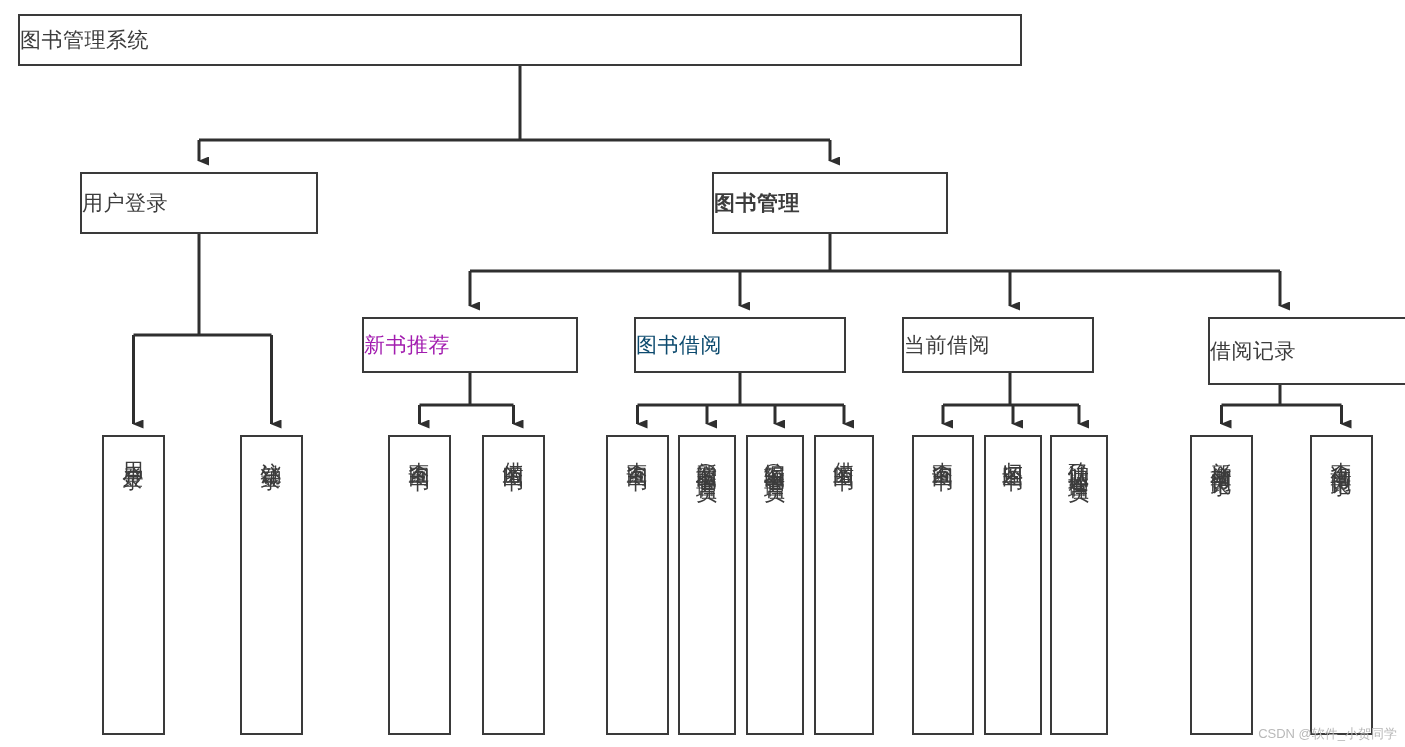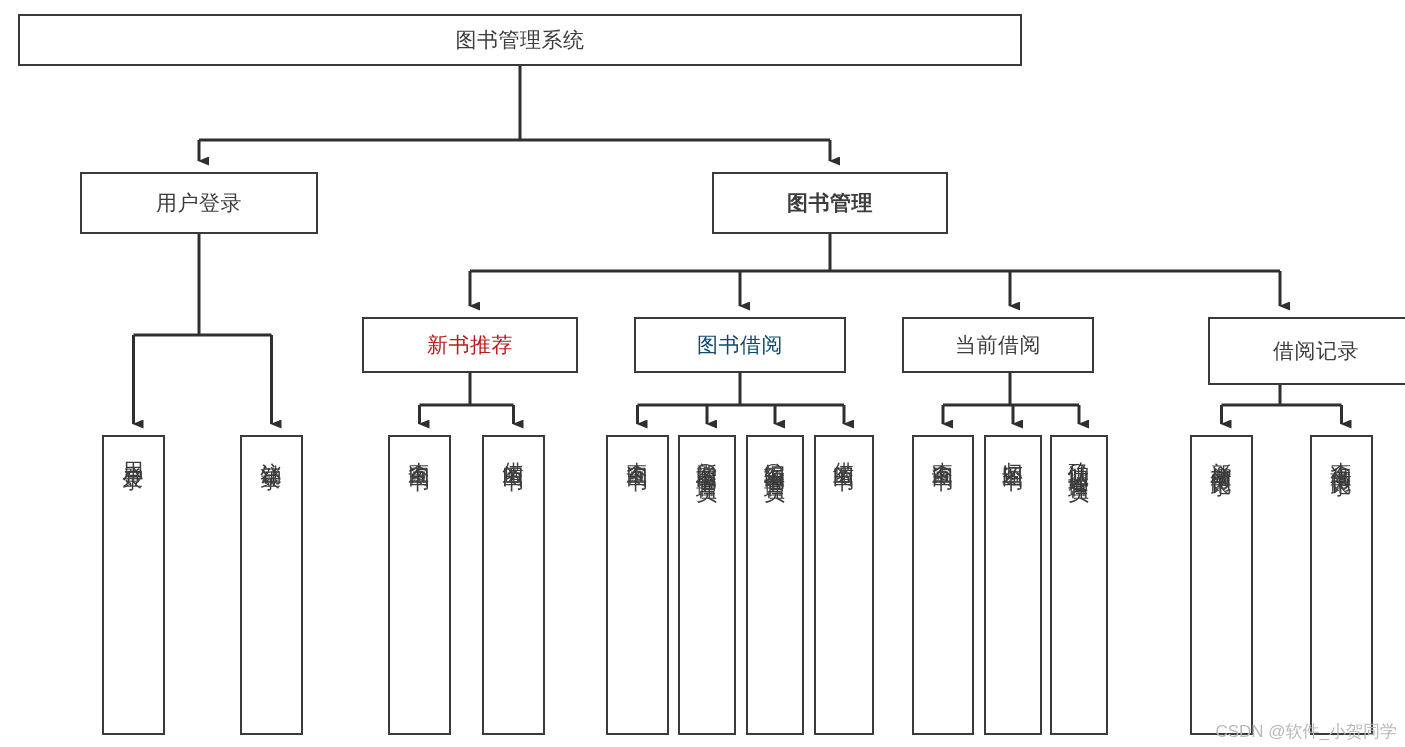--- a/index.html
+++ b/index.html
@@ -26,21 +26,20 @@
     height: 747px;
     pointer-events: none;
   }
   .node {
     position: absolute;
     box-sizing: border-box;
     background: #ffffff;
     border: 2px solid #3a3a3a;
     display: flex;
     align-items: center;
-    justify-content: center;
     color: #3c3c3c;
     z-index: 2;
   }
   .node-label {
     display: block;
     text-align: center;
     line-height: 1.18;
     color: #3c3c3c;
     letter-spacing: 0.5px;
   }
@@ -61,21 +60,21 @@
     font-size: 21px;
     line-height: 1.0;
     letter-spacing: 3px;
     white-space: nowrap;
     max-height: 284px;
   }
   #watermark {
     position: absolute;
     right: 8px;
     bottom: 4px;
-    font-size: 17px;
+    font-size: 13px;
     color: #b9b9b9;
     z-index: 5;
     white-space: nowrap;
     user-select: none;
   }
 </style>
 </head>
 <body>
 
 <div id="diagram-root">
@@ -127,21 +126,21 @@
       <div class="node horiz" style="left: 18px; top: 14px; width: 1004px; height: 52px; border-color: rgb(58, 58, 58); background: rgb(255, 255, 255);">
         <span class="node-label" style="color: rgb(60, 60, 60);">图书管理系统</span>
       </div>
       <div class="node horiz" style="left: 80px; top: 172px; width: 238px; height: 62px; border-color: rgb(58, 58, 58); background: rgb(255, 255, 255);">
         <span class="node-label" style="color: rgb(60, 60, 60);">用户登录</span>
       </div>
       <div class="node horiz" style="left: 712px; top: 172px; width: 236px; height: 62px; border-color: rgb(58, 58, 58); background: rgb(255, 255, 255);">
         <span class="node-label" style="color: rgb(60, 60, 60); font-weight: bold;">图书管理</span>
       </div>
       <div class="node horiz" style="left: 362px; top: 317px; width: 216px; height: 56px; border-color: rgb(58, 58, 58); background: rgb(255, 255, 255);">
-        <span class="node-label" style="color: #b91c1c;">新书推荐</span>
+        <span class="node-label" style="color: #a21caf;">新书推荐</span>
       </div>
       <div class="node horiz" style="left: 634px; top: 317px; width: 212px; height: 56px; border-color: rgb(58, 58, 58); background: rgb(255, 255, 255);">
         <span class="node-label" style="color: #0c4a6e;">图书借阅</span>
       </div>
       <div class="node horiz" style="left: 902px; top: 317px; width: 192px; height: 56px; border-color: rgb(58, 58, 58); background: rgb(255, 255, 255);">
         <span class="node-label" style="color: rgb(60, 60, 60);">当前借阅</span>
       </div>
       <div class="node horiz" style="left: 1208px; top: 317px; width: 216px; height: 68px; border-color: rgb(58, 58, 58); background: rgb(255, 255, 255);">
         <span class="node-label" style="color: rgb(60, 60, 60);">借阅记录</span>
       </div>

